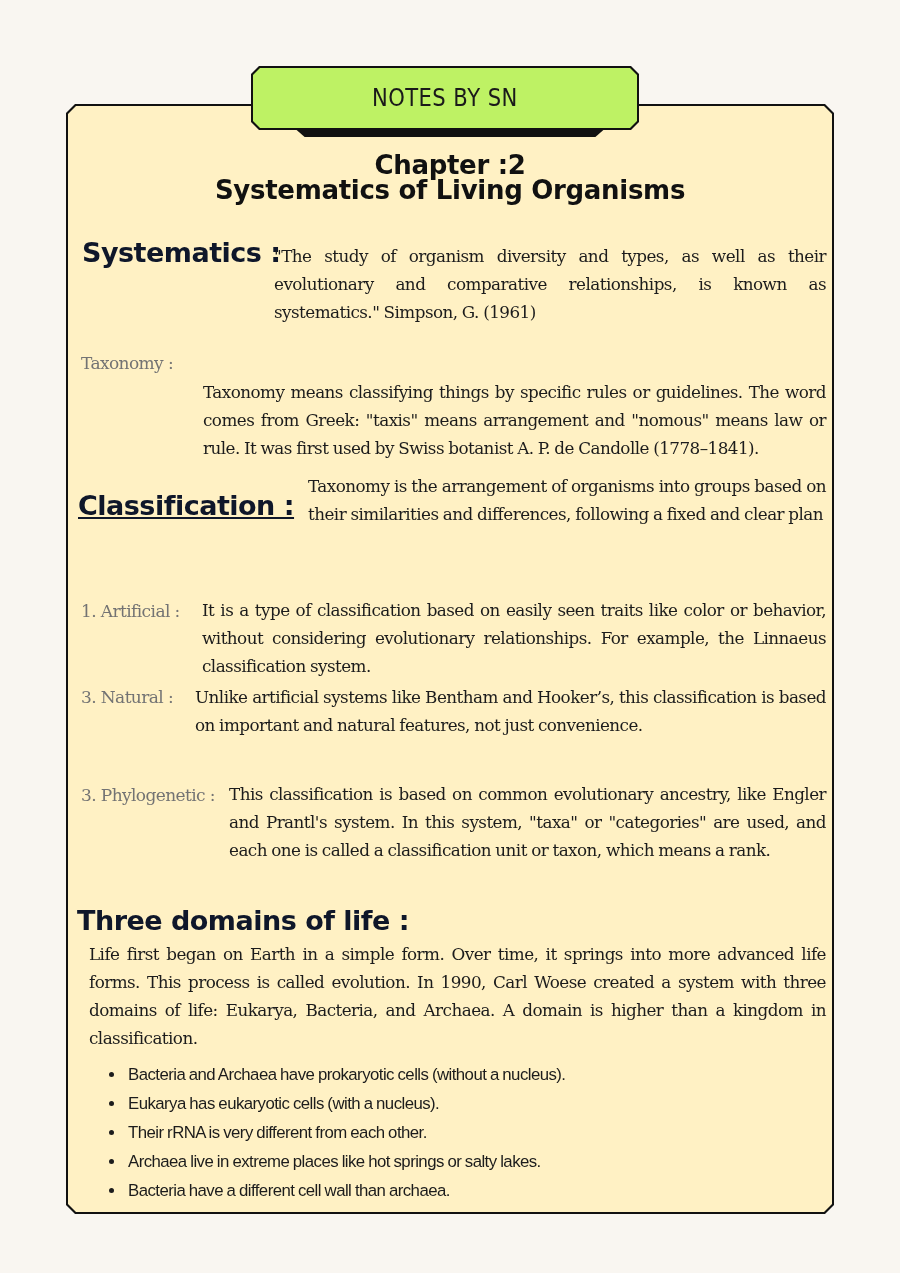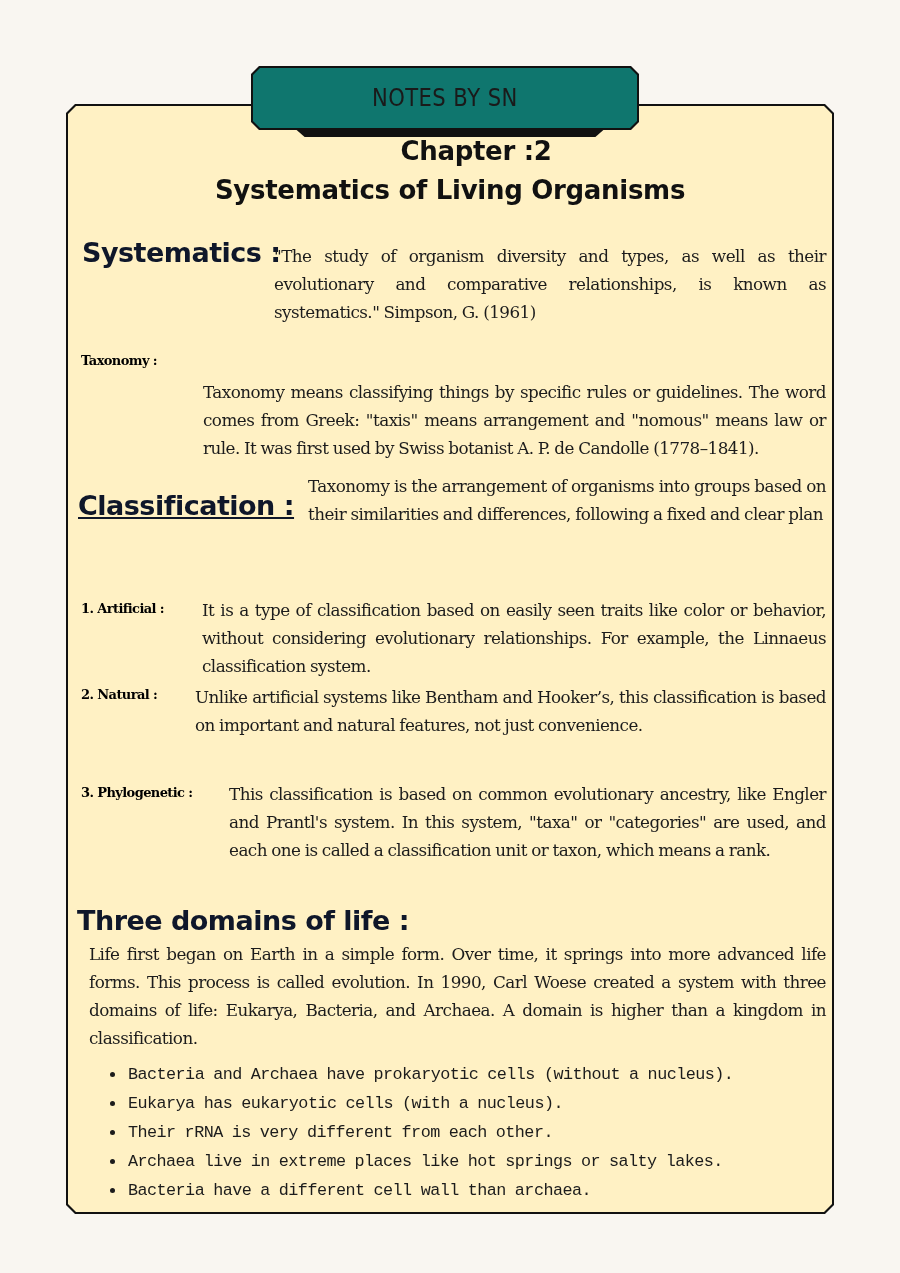--- a/index.html
+++ b/index.html
@@ -26,59 +26,59 @@
     background: #111;
     clip-path: polygon(0 0, 100% 0, 96% 100%, 4% 100%);
   }
   .tab-border {
     position: absolute; left: 251px; top: 66px; width: 388px; height: 64px;
     background: #111;
     clip-path: polygon(8px 0, calc(100% - 8px) 0, 100% 8px, 100% calc(100% - 8px), calc(100% - 8px) 100%, 8px 100%, 0 calc(100% - 8px), 0 8px);
   }
   .tab-fill {
     position: absolute; left: 2px; top: 2px; right: 2px; bottom: 2px;
-    background: #0f766e;
+    background: #bef264;
     clip-path: polygon(7px 0, calc(100% - 7px) 0, 100% 7px, 100% calc(100% - 7px), calc(100% - 7px) 100%, 7px 100%, 0 calc(100% - 7px), 0 7px);
     display: flex; align-items: center; justify-content: center;
   }
   .tab-label {
     font-family: "DejaVu Sans", sans-serif;
     font-size: 24px; letter-spacing: 0.5px; color: #1a1a1a;
     transform: scaleX(0.88);
   }
   .title {
     position: absolute; left: 66px; width: 768px; text-align: center;
     font-family: "DejaVu Sans", sans-serif; font-weight: bold;
     font-size: 26px; color: #111; letter-spacing: -0.3px;
   }
-  .title.l1 { top: 136px; margin-left: 26px; }
+  .title.l1 { top: 150px; }
   .title.l2 { top: 175px; }
   .heading {
     position: absolute;
     font-family: "DejaVu Sans", sans-serif; font-weight: bold;
     font-size: 27px; color: #0f172a; letter-spacing: -0.5px;
     white-space: nowrap;
   }
   .label {
     position: absolute;
-    font-family: "DejaVu Serif", serif; font-weight: bold;
-    font-size: 13px; color: #000000; white-space: nowrap;
+    font-family: "DejaVu Serif", serif; font-weight: normal;
+    font-size: 17px; color: #737373; white-space: nowrap;
     letter-spacing: -0.6px;
   }
   .para {
     position: absolute;
     font-family: "DejaVu Serif", serif;
     font-size: 16.8px; line-height: 28px; color: #1c1c1c;
     text-align: justify; letter-spacing: -0.55px; word-spacing: -0.5px;
   }
   .para.last-left { text-align-last: left; }
   ul.bullets {
     position: absolute; left: 104px; top: 1060px; width: 720px;
     margin: 0; padding: 0 0 0 22px;
-    font-family: Liberation Mono, monospace;
+    font-family: Liberation Sans, sans-serif;
     font-size: 16.8px; line-height: 29px; color: #1c1c1c;
     letter-spacing: -0.55px; word-spacing: -0.5px;
   }
   ul.bullets li { padding-left: 2px; }
 </style>
 </head>
 <body>
 
 <div class="panel-border">
   <div class="panel-fill"></div>
@@ -101,21 +101,21 @@
 <div class="para last-left" style="left:203px; top:350px; width:623px;margin-top:28px;">Taxonomy means classifying things by specific rules or guidelines. The word comes from Greek: "taxis" means arrangement and "nomous" means law or rule. It was first used by Swiss botanist A. P. de Candolle (1778–1841).</div>
 
 <div class="heading" style="left:78px; top:490px;text-decoration:underline;">Classification :</div>
 <div class="para last-left" style="left:308px; top:472px; width:518px;">Taxonomy is the arrangement of organisms into groups based on their similarities and differences, following a fixed and clear plan</div>
 
 <div class="label" style="left:81px; top:601px;">1. Artificial :</div>
 <div class="para last-left" style="left:202px; top:596px; width:624px; text-indent:0;">
   <span>It is a type of classification based on easily seen traits like color or behavior, without considering evolutionary relationships. For example, the Linnaeus classification system.</span>
 </div>
 
-<div class="label" style="left:81px; top:687px;">2. Natural :</div>
+<div class="label" style="left:81px; top:687px;">3. Natural :</div>
 <div class="para last-left" style="left:195px; top:683px; width:631px;">Unlike artificial systems like Bentham and Hooker’s, this classification is based on important and natural features, not just convenience.</div>
 
 <div class="label" style="left:81px; top:785px;">3. Phylogenetic :</div>
 <div class="para last-left" style="left:229px; top:780px; width:597px;">This classification is based on common evolutionary ancestry, like Engler and Prantl's system. In this system, "taxa" or "categories" are used, and each one is called a classification unit or taxon, which means a rank.</div>
 
 <div class="heading" style="left:77px; top:905px;text-align:right;">Three domains of life :</div>
 <div class="para last-left" style="left:89px; top:940px; width:737px;">Life first began on Earth in a simple form. Over time, it springs into more advanced life forms. This process is called evolution. In 1990, Carl Woese created a system with three domains of life: Eukarya, Bacteria, and Archaea. A domain is higher than a kingdom in classification.</div>
 
 <ul class="bullets">
   <li>Bacteria and Archaea have prokaryotic cells (without a nucleus).</li>

